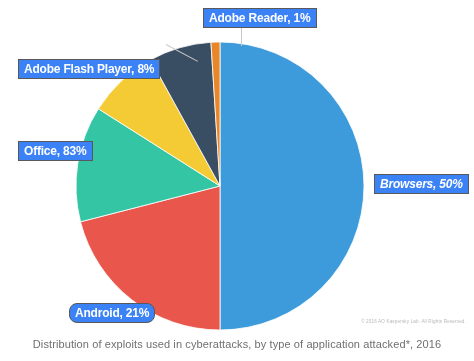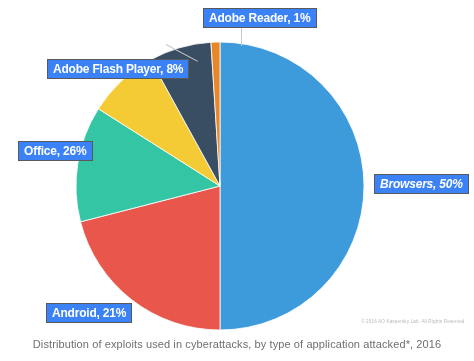--- a/index.html
+++ b/index.html
@@ -83,23 +83,23 @@
           <path d="M 220 186 L 98.42 108.84 A 144 144 0 0 1 150.63 59.81 Z" fill="#f5cb35" stroke="#ffffff" stroke-width="0.8"></path>
           <path d="M 220 186 L 150.63 59.81 A 144 144 0 0 1 210.96 42.28 Z" fill="#3a4e63" stroke="#ffffff" stroke-width="0.8"></path>
           <path d="M 220 186 L 210.96 42.28 A 144 144 0 0 1 220.00 42.00 Z" fill="#e8862a" stroke="#ffffff" stroke-width="0.8"></path>
         </g>
     </svg>
 
     <div class="leader" style="left:241px; top:26px; width:1px; height:20px;"></div>
     <div class="leader" style="left:166px; top:44px; width:36px; height:1px; transform:rotate(28deg); transform-origin:left center;"></div>
 
     <div class="slice-label" style="left:203px; top:8px;">Adobe Reader, 1%</div>
-    <div class="slice-label" style="left:18px; top:59px;margin-left:29px;">Adobe Flash Player, 8%</div>
-    <div class="slice-label" style="left:18px; top:141px;">Office, 26%</div>
+    <div class="slice-label" style="left:18px; top:59px;">Adobe Flash Player, 8%</div>
+    <div class="slice-label" style="left:18px; top:141px;">Office, 83%</div>
     <div class="slice-label" style="left:374px; top:174px;font-style:italic;">Browsers, 50%</div>
-    <div class="slice-label" style="left:46px; top:303px;">Android, 21%</div>
+    <div class="slice-label" style="left:69px; top:303px;border-radius:8px;">Android, 21%</div>
 
     <div id="copyright">© 2016 AO Kaspersky Lab. All Rights Reserved.</div>
   </div>
 
   <div id="caption">Distribution of exploits used in cyberattacks, by type of application attacked*, 2016</div>
 
 </div>
 
 </body></html>

